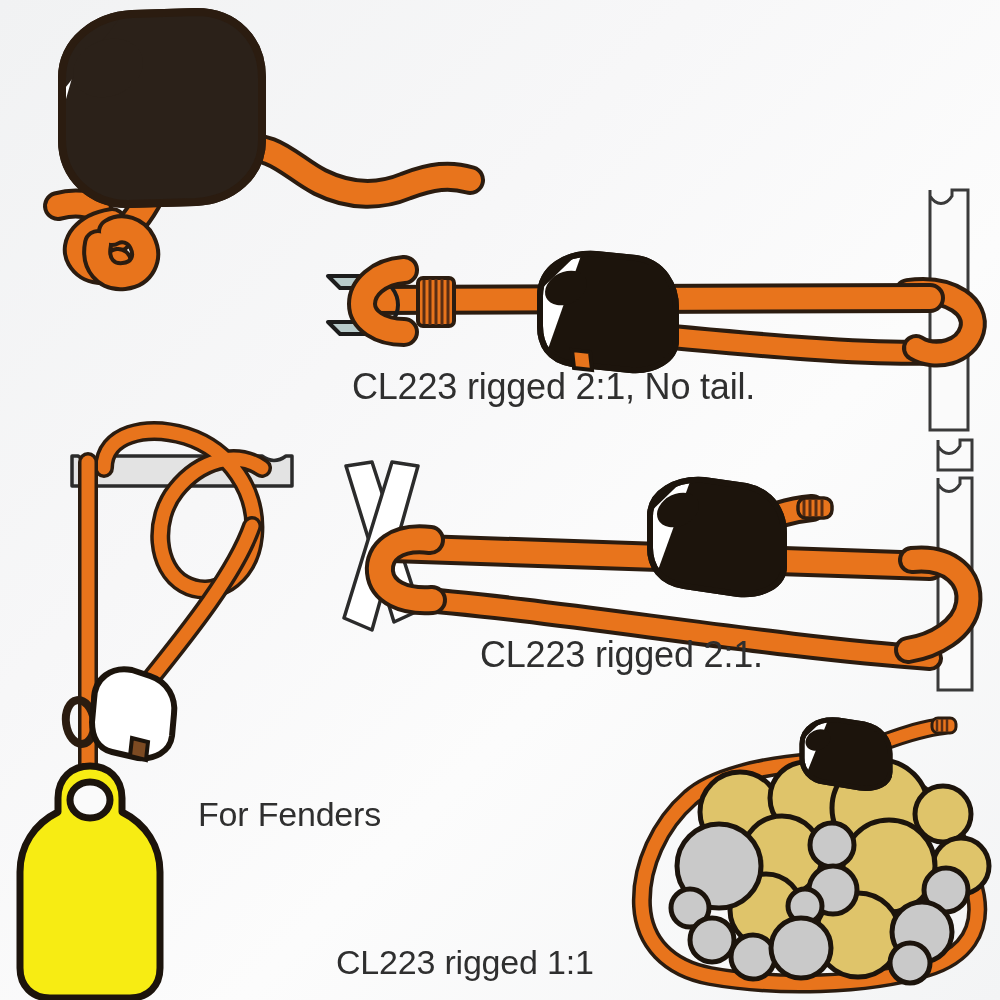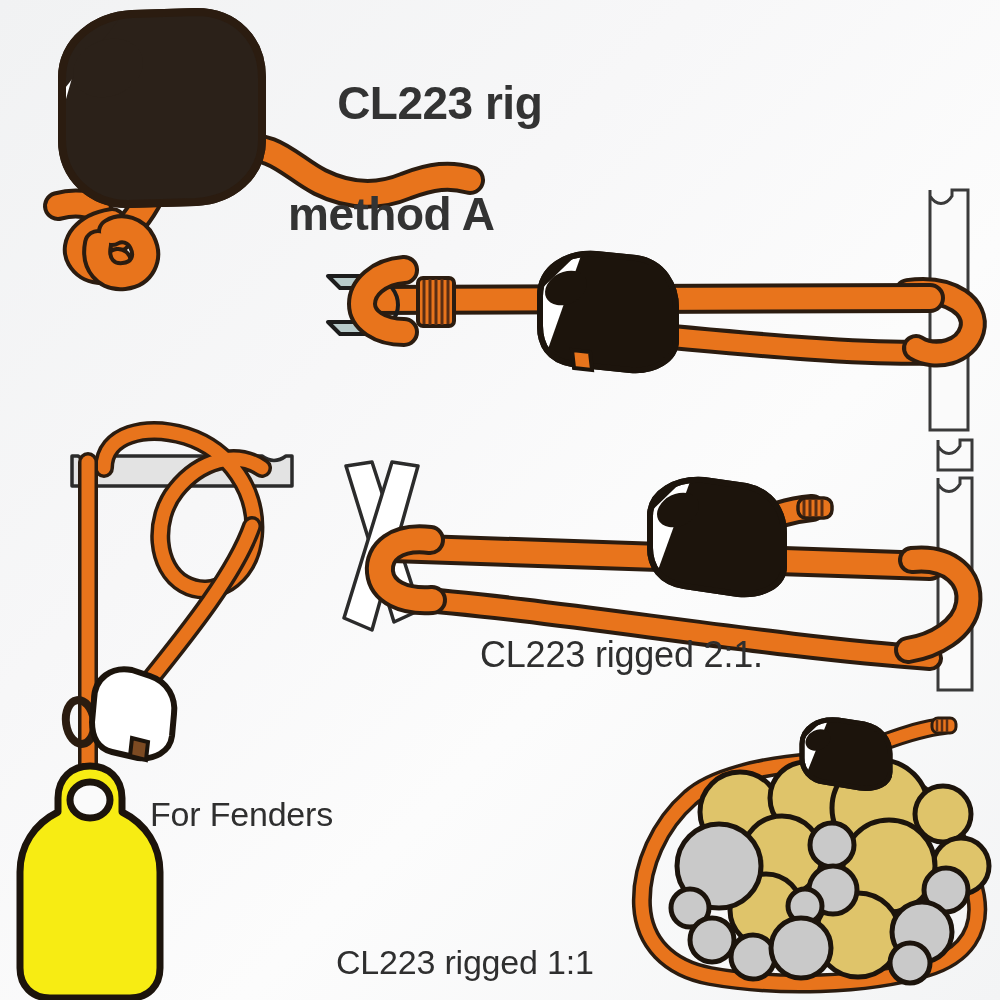--- a/index.html
+++ b/index.html
@@ -50,21 +50,21 @@
   #cap-21 {
     left: 480px;
     top: 634px;
     font-size: 36px;
   }
   #cap-fender {
     left: 150px;
     top: 714px;
     font-size: 34px;
   }
-  #cap-fender span { display:block; }
+  #cap-fender span { display:block;margin-left:48px; }
   #cap-bundle {
     left: 336px;
     top: 862px;
     font-size: 34px;
     text-align: right;
   }
   #cap-bundle span { display:block;text-align:center; }
 </style>
 </head>
 <body>
@@ -305,24 +305,23 @@
         <path d="M796,706 L838,706 L796,746 Z" fill="#1C140C"></path>
       </g>
       <ellipse cx="818" cy="740" rx="13" ry="10" transform="rotate(-26 818 740)" fill="#1C140C"></ellipse>
       <path d="M802,744 C802,728 818,718 838,720 L864,724 C882,728 890,740 890,754
                L890,772 C890,784 876,790 860,788 L824,782 C810,780 802,770 802,758 Z" fill="none" stroke="#1C140C" stroke-width="5" stroke-linejoin="round"></path>
     </g>
 
   </svg>
 
   <div class="lbl" id="title">
-    <span>CL223 rig</span>
-    <span class="t2">method A</span>
   </div>
 
+  <div class="lbl" id="cap-notail">CL223 rigged 2:1, No tail.</div>
 
   <div class="lbl" id="cap-21">CL223 rigged 2:1.</div>
 
   <div class="lbl" id="cap-fender">
     <span>For Fenders</span>
     
   </div>
 
   <div class="lbl" id="cap-bundle">
     <span>CL223 rigged 1:1</span>

